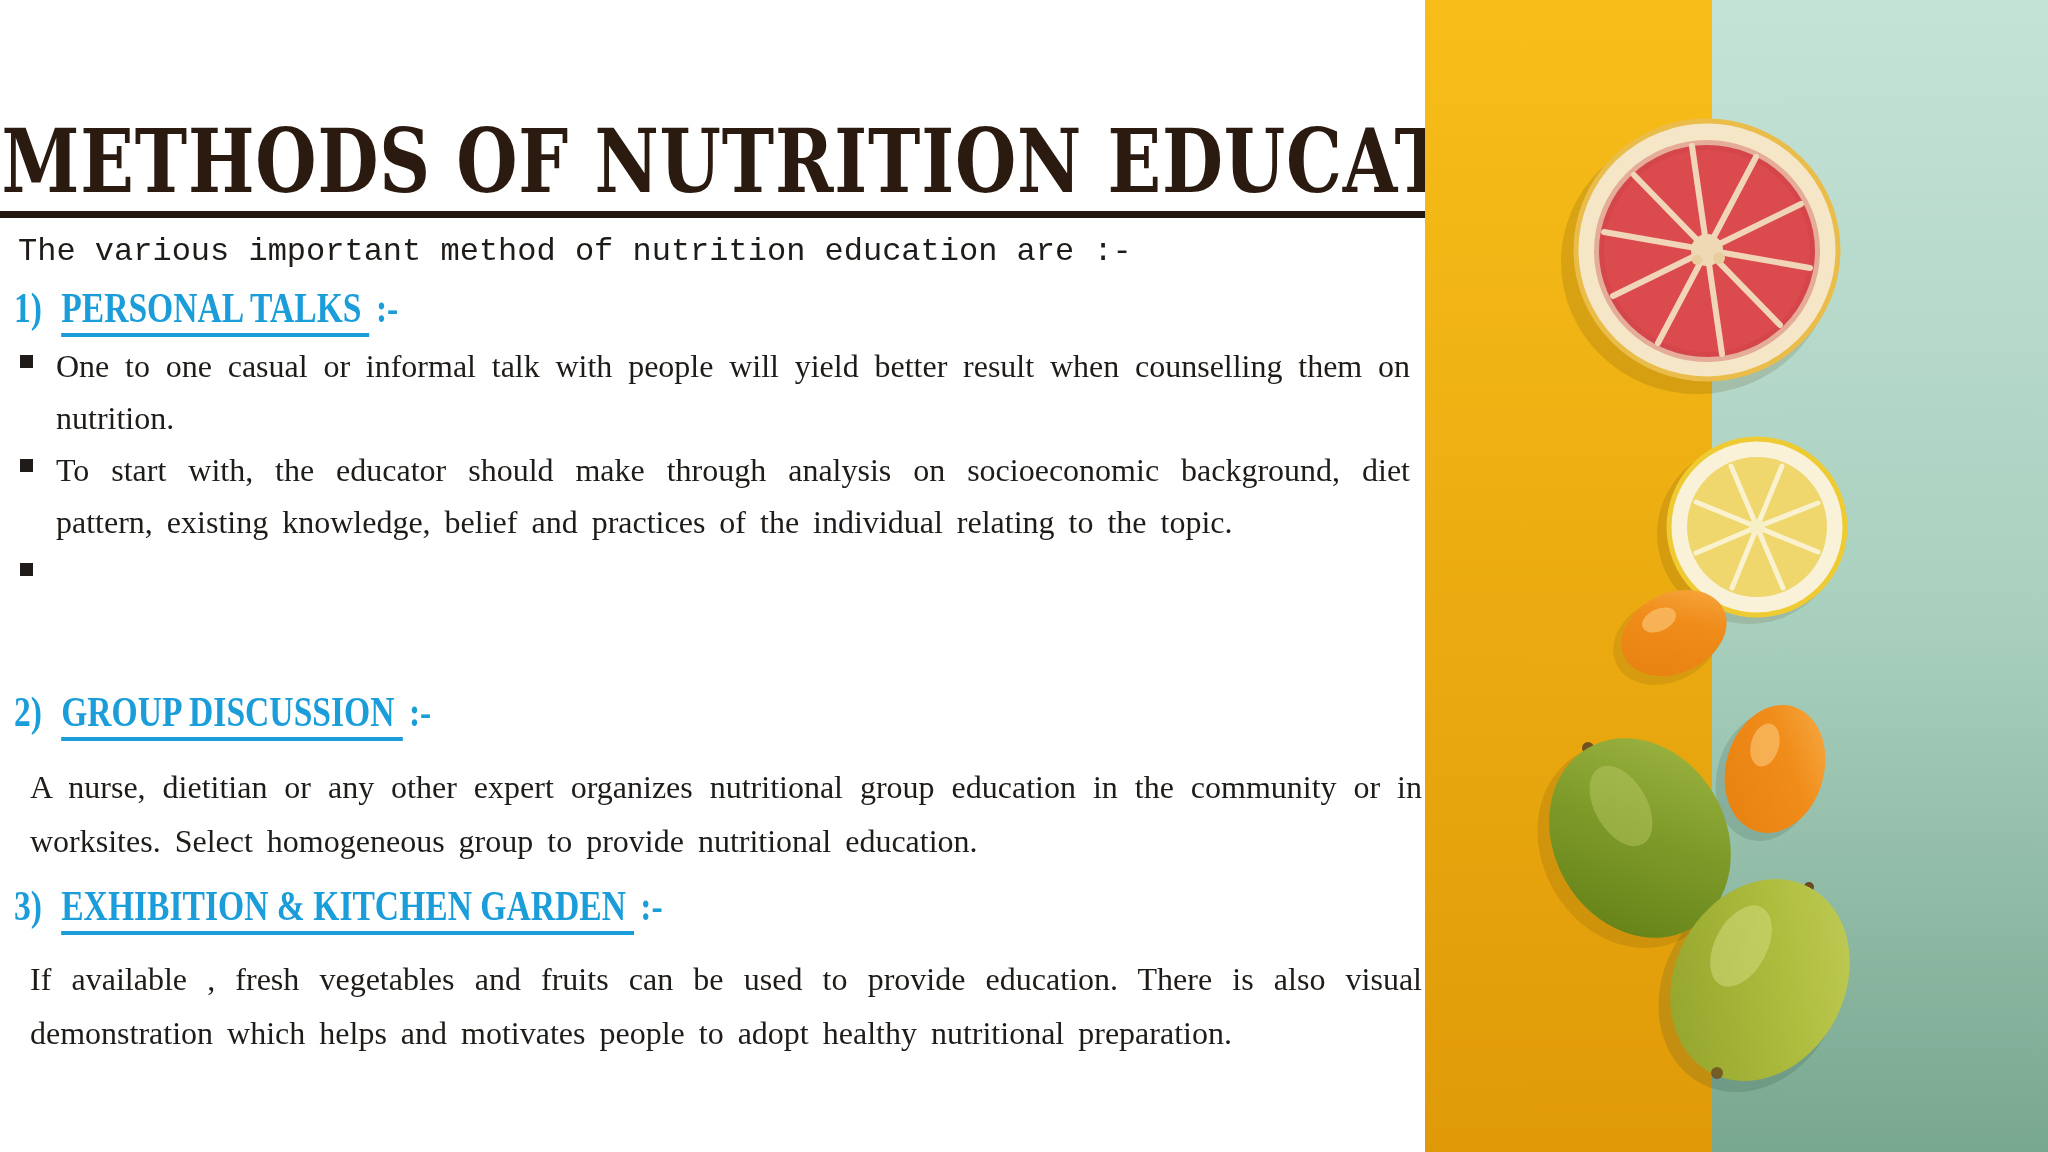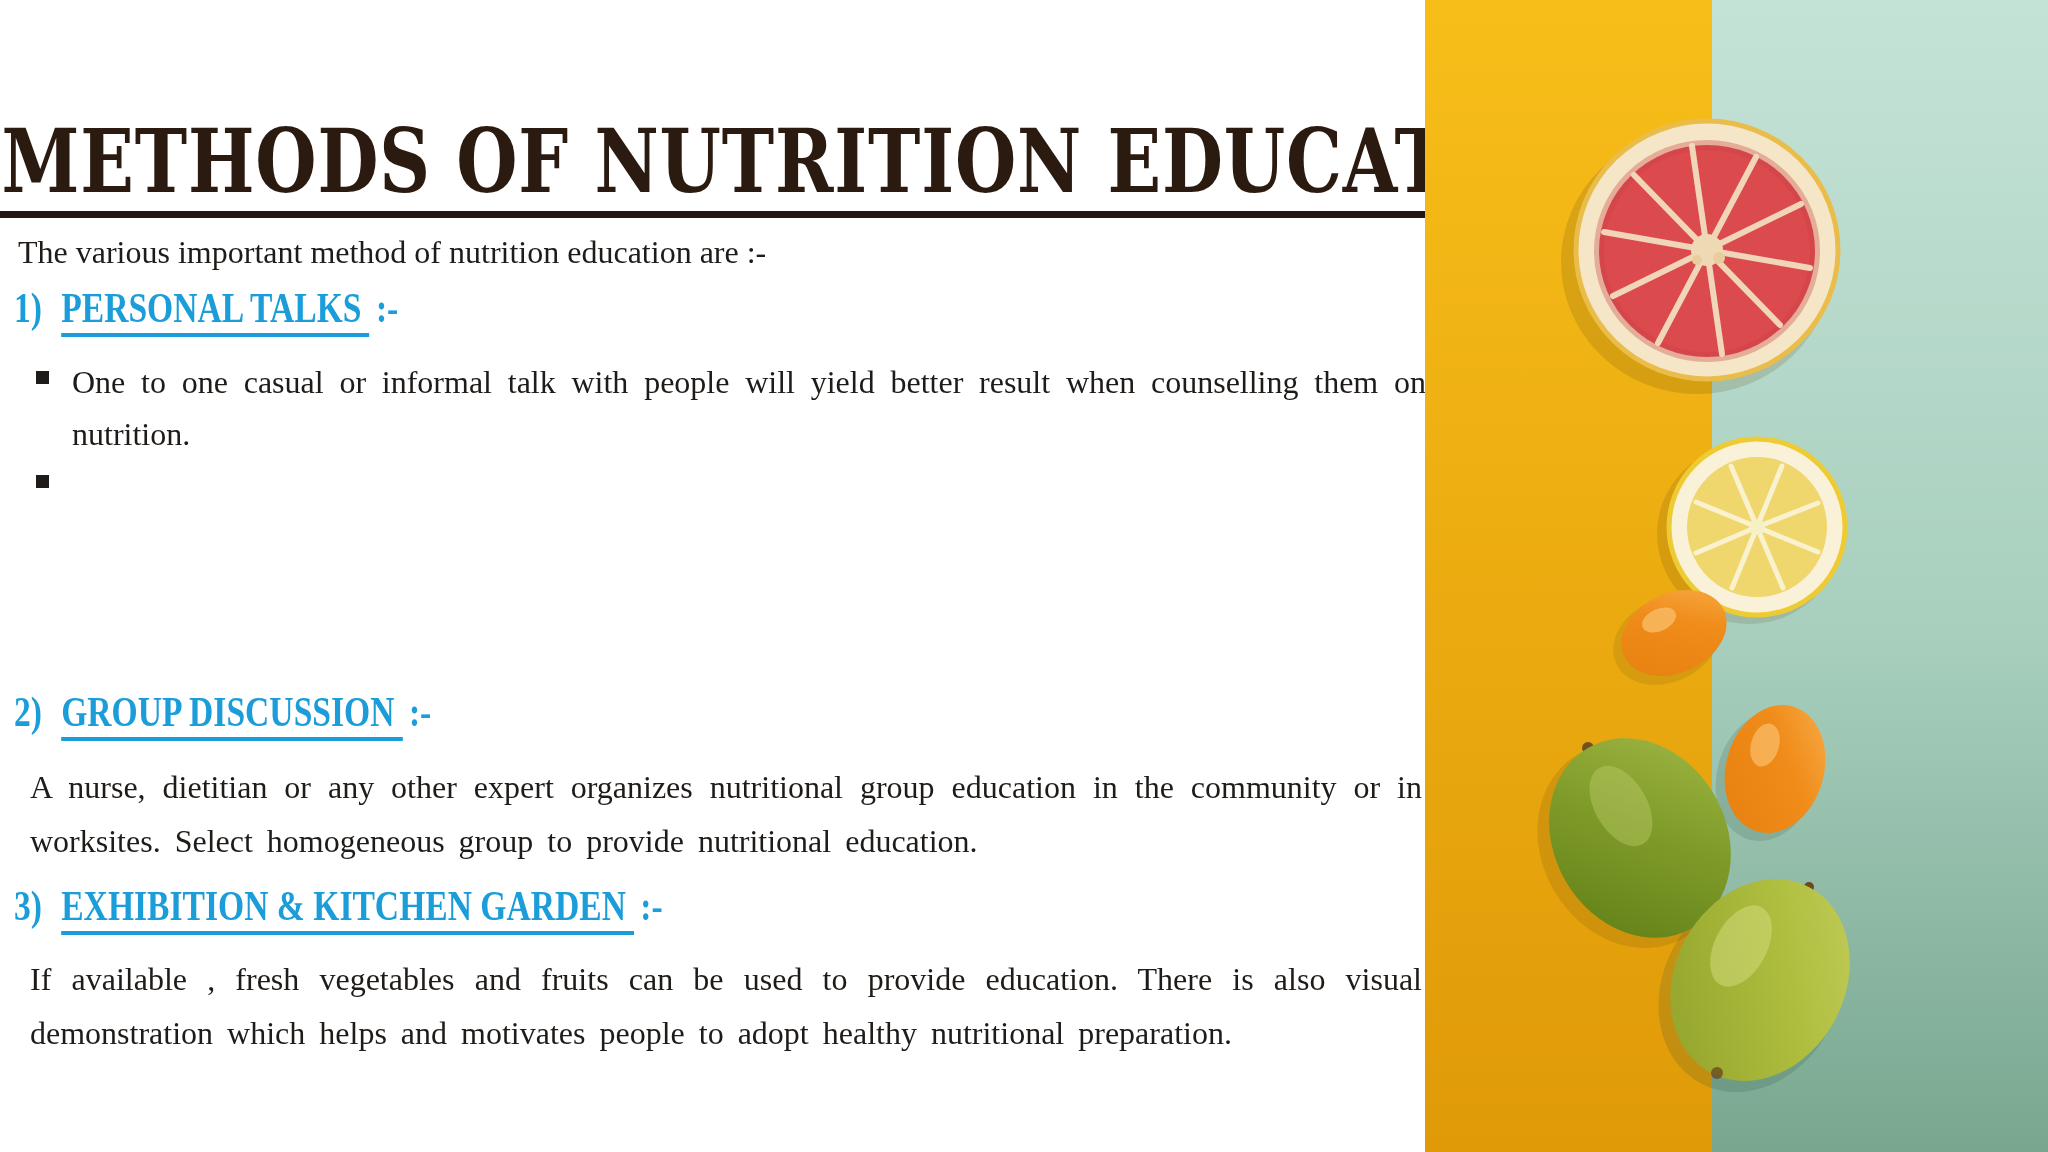--- a/index.html
+++ b/index.html
@@ -24,21 +24,21 @@
     white-space:nowrap;
     transform:scaleX(0.80);
     transform-origin:left top;
     letter-spacing:1px;
   }
   .title-inner{display:inline-block;border-bottom:7px solid #241610;padding:0 14px 6px 2px;}
 
   
   .intro{
     position:absolute;left:18px;top:196px;width:1392px;
-    font-size:32px;line-height:48px;
+    font-size:32px;line-height:48px;font-family:Liberation Mono, monospace;
   }
 
   
   .sec-head{
     position:absolute;left:14px;
     font-size:42px;font-weight:bold;
     color:#1B9DD9;
     white-space:nowrap;
     transform:scaleX(0.80);
     transform-origin:left center;
@@ -47,21 +47,21 @@
   .sec-head .num{margin-right:24px;}
   .sec-head .ht{border-bottom:4px solid #1B9DD9;padding:0 10px 2px 0;}
   .sec-head .suf{margin-left:8px;}
   .h1-pos{top:284px;}
   .h2-pos{top:688px;}
   .h3-pos{top:882px;}
 
   
   .bullets{
     position:absolute;left:18px;top:340px;width:1392px;
-    list-style:none;margin:16px;padding:0;
+    list-style:none;margin:0;padding:0;
     font-size:32px;line-height:52px;
     text-align:justify;word-spacing:6px;
   }
   .bullets li{position:relative;padding-left:38px;margin:0;}
   .bullets li .sq{
     position:absolute;left:2px;top:15px;
     width:13px;height:13px;background:#1F1B18;
   }
 
   
@@ -88,21 +88,21 @@
   <h1 class="title"><span class="title-inner">METHODS OF NUTRITION EDUCATION</span></h1>
 
   <p class="intro">The various important method of nutrition education are :-</p>
 
   <div class="sec-head h1-pos">
     <span class="num">1)</span><span class="ht">PERSONAL TALKS</span><span class="suf">:-</span>
   </div>
 
   <ul class="bullets">
     <li><span class="sq"></span><span>One to one casual or informal talk with people will yield better result when counselling them on nutrition.</span></li>
-    <li><span class="sq"></span></li>
+    <li><span class="sq"></span><span>To start with, the educator should make through analysis on socioeconomic background, diet pattern, existing knowledge, belief and practices of the individual relating to the topic.</span></li>
     <li><span class="sq"></span></li>
   </ul>
 
   <div class="sec-head h2-pos">
     <span class="num">2)</span><span class="ht">GROUP DISCUSSION</span><span class="suf">:-</span>
   </div>
 
   <p class="para p2-pos">A nurse, dietitian or any other expert organizes nutritional group education in the community or in worksites. Select homogeneous group to provide nutritional education.</p>
 
   <div class="sec-head h3-pos">

